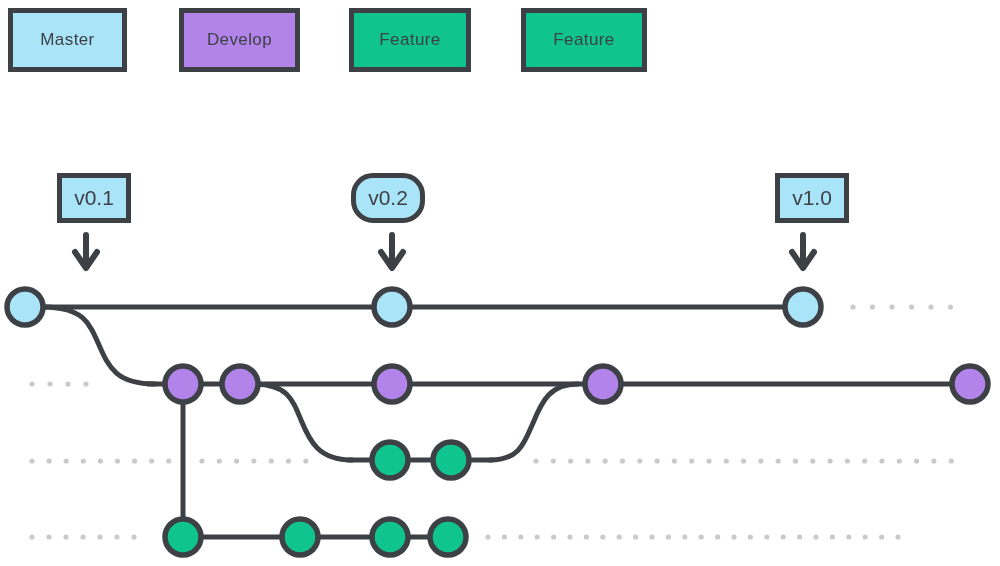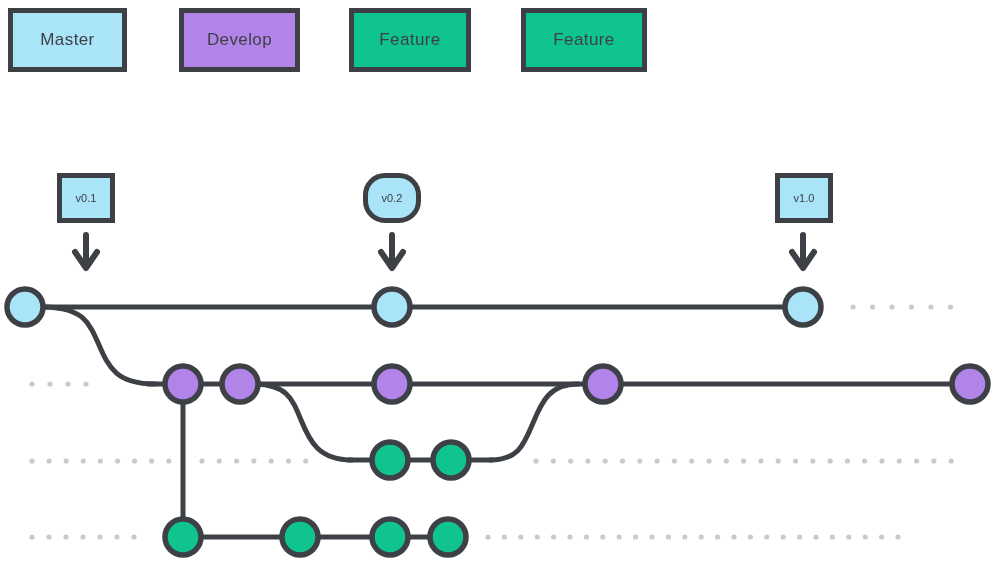--- a/index.html
+++ b/index.html
@@ -30,28 +30,28 @@
     display: flex;
     align-items: center;
     justify-content: center;
     font-size: 17px;
     letter-spacing: 0.4px;
     color: #3d4146;
   }
   .tag-box {
     position: absolute;
     top: 173px;
-    width: 58px;
+    width: 74px;
     height: 50px;
     border: 5px solid #3d4146;
     box-sizing: border-box;
     display: flex;
     align-items: center;
     justify-content: center;
-    font-size: 11px;
+    font-size: 21px;
     color: #3d4146;
   }
 </style>
 </head>
 <body>
 
 <div class="stage">
 
   <svg id="graph-svg" width="1000" height="566" viewBox="0 0 1000 566">
     <g id="static-paths" stroke="#3d4146" stroke-width="5" fill="none" stroke-linecap="round" stroke-linejoin="round">
@@ -176,20 +176,20 @@
   <div class="legend-box" style="left: 349px; width: 122px; background-color: rgb(15, 196, 142);">
     <span>Feature</span>
   </div>
   <div class="legend-box" style="left: 521px; width: 126px; background-color: rgb(15, 196, 142);">
     <span>Feature</span>
   </div>
 
   <div class="tag-box" style="left: 57px; background-color: rgb(169, 228, 248);">
     <span>v0.1</span>
   </div>
-  <div class="tag-box" style="left: 363px; background-color: rgb(169, 228, 248); border-radius: 22px;">
+  <div class="tag-box" style="left: 351px; background-color: rgb(169, 228, 248); border-radius: 22px;">
     <span>v0.2</span>
   </div>
   <div class="tag-box" style="left: 775px; background-color: rgb(169, 228, 248); text-align: right;">
     <span>v1.0</span>
   </div>
 
 </div>
 
 </body></html>

